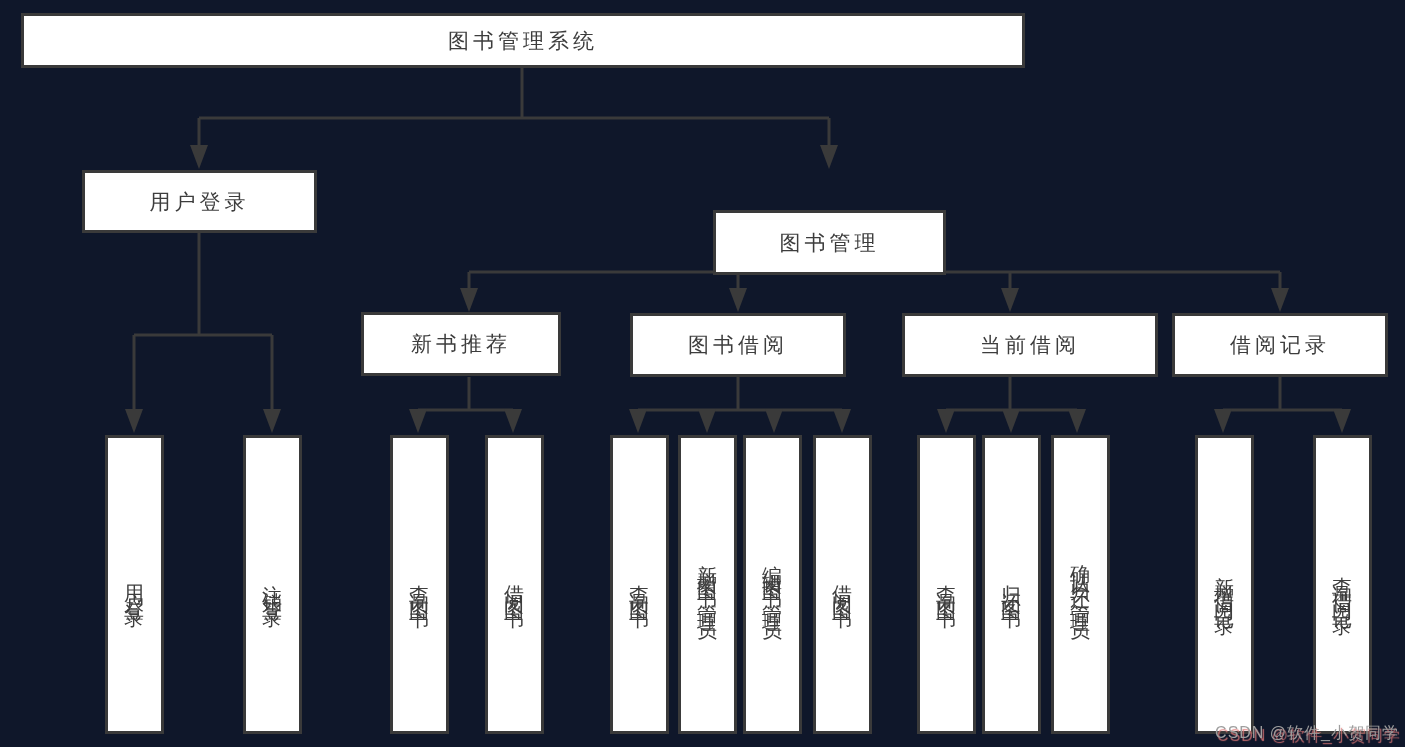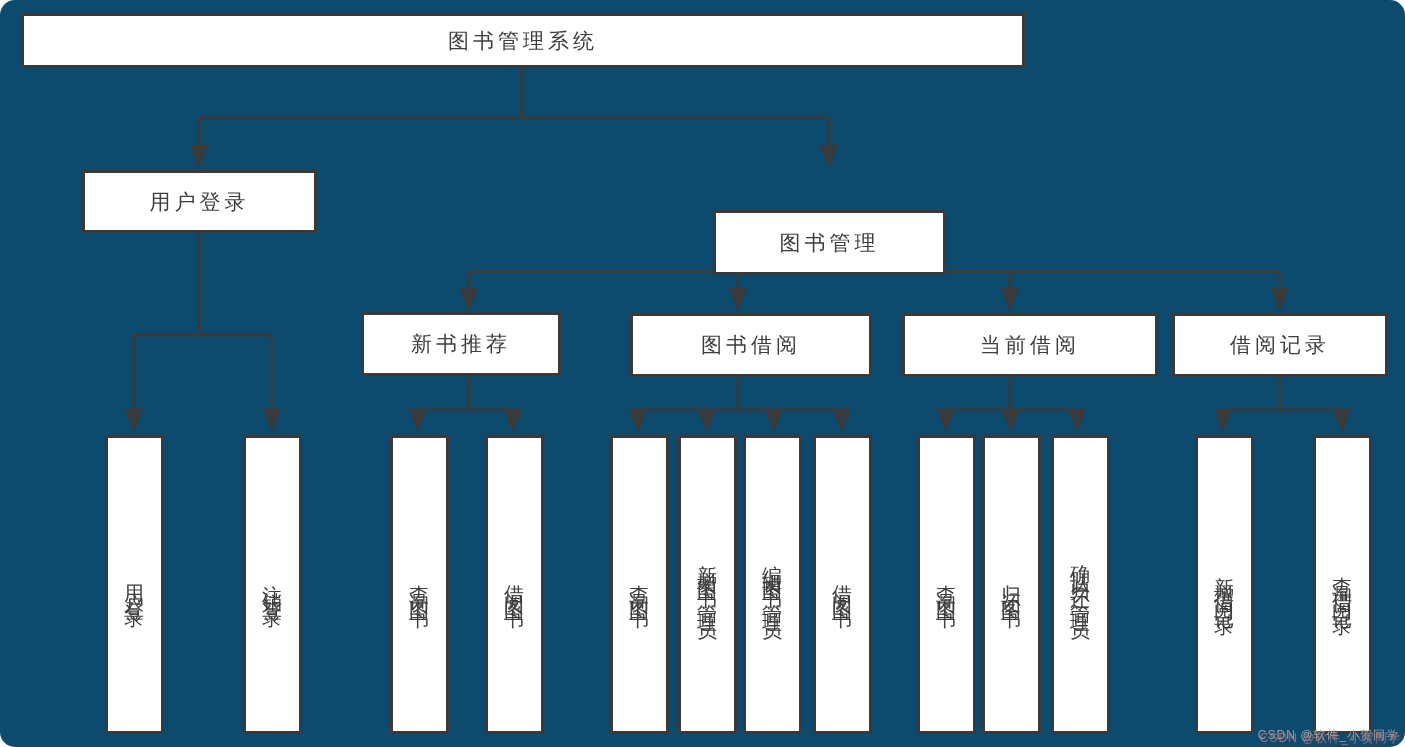--- a/index.html
+++ b/index.html
@@ -1,23 +1,22 @@
 <!DOCTYPE html>
 <html><head>
 <meta charset="utf-8">
 <style>
   html, body { margin: 0; padding: 0; background: #ffffff; }
   .stage {
     position: relative;
     width: 1405px;
     height: 747px;
-    background: #0c4a6e;
+    background: #0f172a;
     font-family: "Liberation Sans", "DejaVu Sans", sans-serif;
     overflow: hidden;
-    border-radius: 15px;
   }
   svg.connectors {
     position: absolute;
     left: 0; top: 0;
     width: 1405px; height: 747px;
     pointer-events: none;
   }
   .box {
     position: absolute;
     box-sizing: border-box;
@@ -43,21 +42,21 @@
     text-orientation: mixed;
     font-size: 20px;
     letter-spacing: 8px;
     line-height: 1;
     color: #3d3d3d;
   }
   .watermark {
     position: absolute;
     right: 6px;
     bottom: 3px;
-    font-size: 12px;
+    font-size: 16px;
     letter-spacing: 1px;
     color: #9e9e9e;
     text-shadow: 2px 3px 1px rgba(225, 120, 120, 0.85);
     white-space: nowrap;
     z-index: 5;
   }
 </style>
 </head>
 <body>
 
@@ -123,21 +122,21 @@
       <path d="M1342 433 L1333 409 L1351 409 Z"></path>
     </g>
   </svg>
 
   <div class="box hbox" style="left:21px; top:13px; width:1004px; height:55px;">图书管理系统</div>
 
   <div class="box hbox" style="left:82px; top:170px; width:235px; height:63px;">用户登录</div>
   <div class="box hbox" style="left:713px; top:169px; width:233px; height:65px;margin-top:41px;">图书管理</div>
 
   <div class="box hbox" style="left:361px; top:312px; width:200px; height:64px;">新书推荐</div>
-  <div class="box hbox" style="left:630px; top:313px; width:242px; height:64px;">图书借阅</div>
+  <div class="box hbox" style="left:630px; top:313px; width:216px; height:64px;">图书借阅</div>
   <div class="box hbox" style="left:902px; top:313px; width:256px; height:64px;">当前借阅</div>
   <div class="box hbox" style="left:1172px; top:313px; width:216px; height:64px;">借阅记录</div>
 
   <div class="box vbox" style="left:105px;">
     <span class="vtext">用户登录</span>
   </div>
   <div class="box vbox" style="left:243px;">
     <span class="vtext">注销登录</span>
   </div>
 

